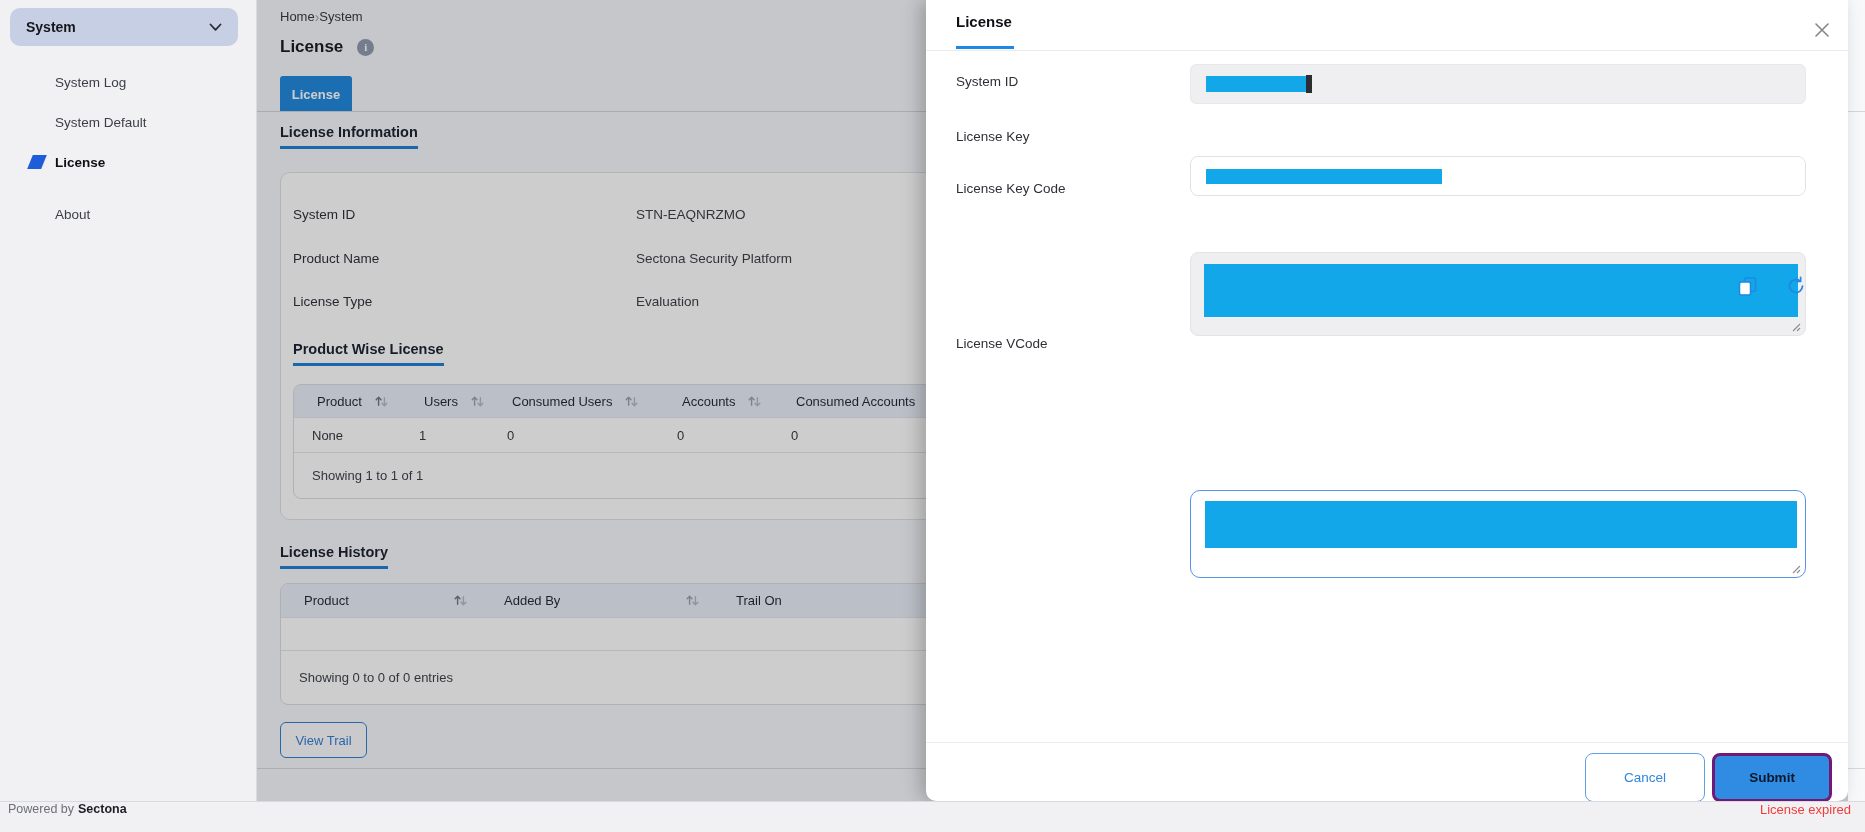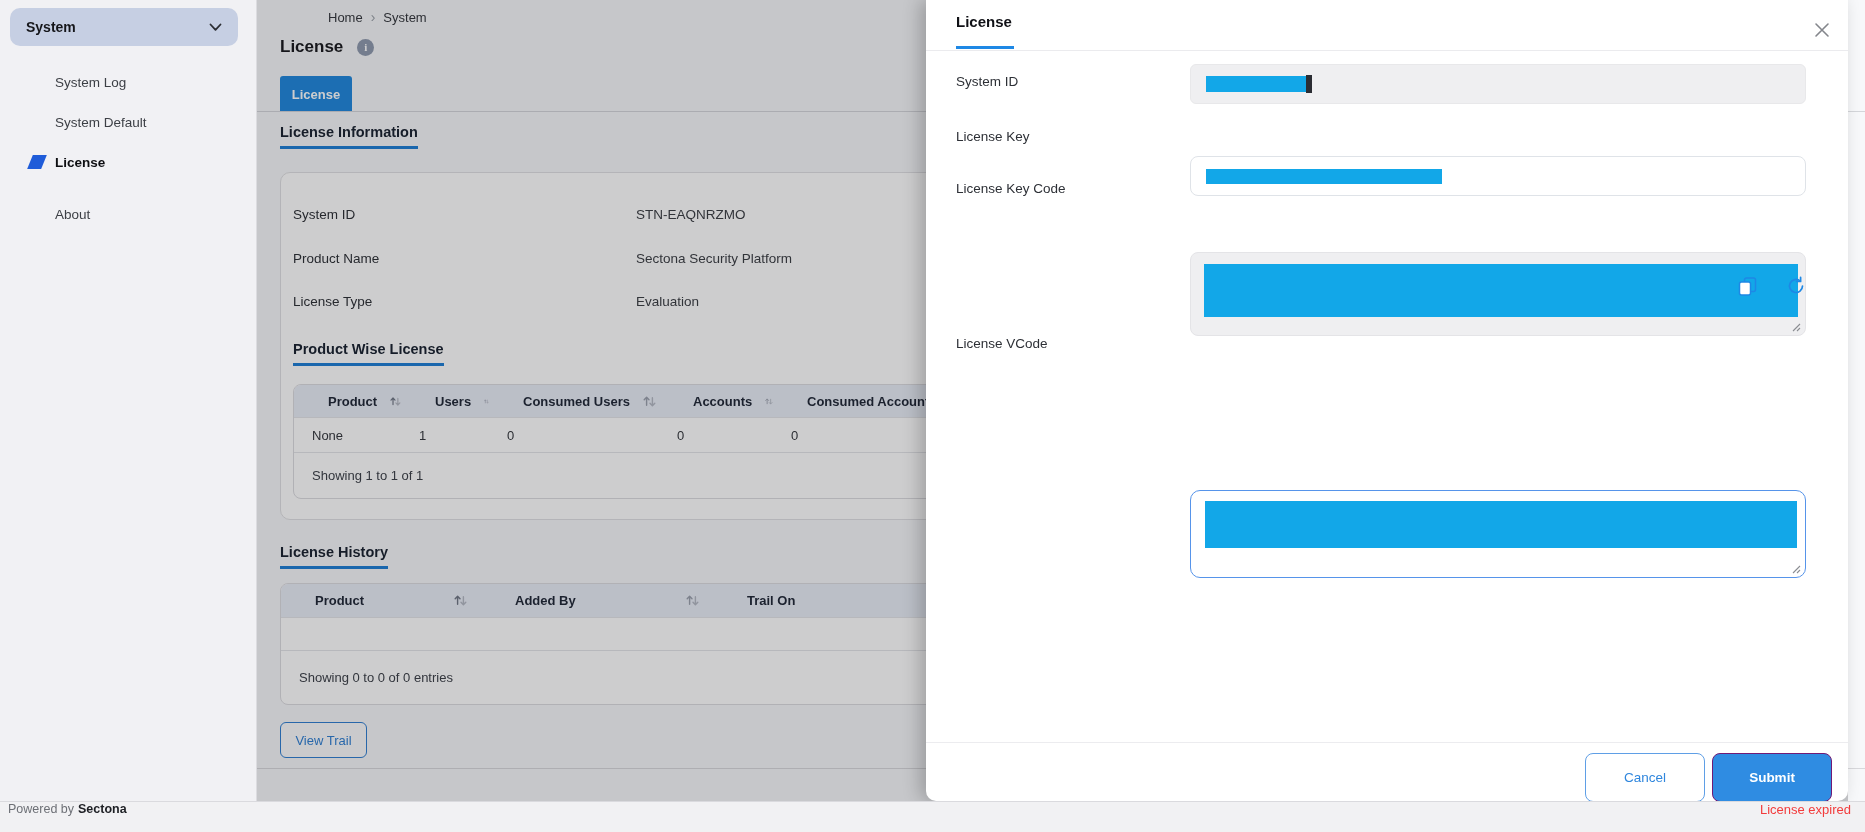--- a/index.html
+++ b/index.html
@@ -23,41 +23,41 @@
   .sidebar{position:absolute;left:0;top:0;width:257px;height:801px;background:#f1f1f4;border-right:1px solid #dcdce0;z-index:10;}
   .sys-pill{position:absolute;left:10px;top:8px;width:228px;height:38px;background:var(--sidebar-pill);border-radius:10px;display:flex;align-items:center;justify-content:space-between;padding:0 16px;cursor:pointer;}
   .sys-pill .lbl{font-weight:bold;font-size:14px;color:#15161a;}
   .side-item{position:absolute;left:0;width:257px;height:28px;display:flex;align-items:center;font-size:13.5px;color:#3c3f45;cursor:pointer;}
   .side-item .txt{margin-left:55px;}
   .side-item.active .txt{margin-left:0;font-weight:bold;color:#0e0f12;}
   .side-item.active{color:#0e0f12;}
   .plgram{width:14px;height:14px;background:var(--sidebar-icon-blue);transform:skewX(-22deg);margin-left:30px;margin-right:11px;}
   
   .main{position:absolute;left:257px;top:0;width:1608px;height:801px;background:#f7f8fa;}
-  .breadcrumb{position:absolute;left:23px;top:9px;font-size:13px;color:#33363c;display:flex;gap:8px;align-items:center;margin-left:48px;}
+  .breadcrumb{position:absolute;left:23px;top:9px;font-size:13px;color:#33363c;display:flex;}
   .breadcrumb .sep{color:#9aa0a8;font-size:14px;}
   .crumb{cursor:pointer;}
   .page-title-row{position:absolute;left:23px;top:37px;display:flex;align-items:center;gap:14px;}
   .page-title{font-size:17px;font-weight:bold;color:#17181c;}
   .info-badge{width:17px;height:17px;border-radius:50%;background:#8f9aae;color:#fff;font-size:11px;font-weight:bold;display:flex;align-items:center;justify-content:center;cursor:pointer;font-family:"Liberation Serif",serif;}
   .tab{position:absolute;left:23px;top:76px;width:72px;height:36px;background:var(--tab-blue);color:#fff;font-size:13px;font-weight:bold;display:flex;align-items:center;justify-content:center;border-radius:3px 3px 0 0;cursor:pointer;}
   .tabline{position:absolute;left:0;top:111px;width:1608px;height:1px;background:#d4d6da;}
   .section-h{font-size:14.5px;font-weight:bold;color:#17202e;display:inline-block;border-bottom:3px solid var(--heading-underline);padding-bottom:6px;}
   .h-li{position:absolute;left:23px;top:124px;}
   .card{position:absolute;left:23px;top:172px;width:1560px;height:348px;background:#fff;border:1px solid #e0e0e3;border-radius:10px;}
   .kv-label{position:absolute;left:12px;font-size:13.5px;color:#2c2f35;}
   .kv-value{position:absolute;left:355px;font-size:13.5px;color:#3a3d43;}
   .h-pwl{position:absolute;left:12px;top:168px;}
   .dtable{position:absolute;background:#fff;border:1px solid #dcdce0;border-radius:8px;overflow:hidden;}
   .t-pwl{left:12px;top:211px;width:1536px;}
   .t-hist{position:absolute;left:23px;top:583px;width:1560px;}
   .thead{display:flex;align-items:center;background:var(--table-header-bg);}
   .t-pwl .thead{height:32px;}
   .t-hist .thead{height:33px;}
-  .th{display:flex;align-items:center;gap:13px;padding-left:34px;font-size:13px;font-weight:bold;color:#1e2635;cursor:pointer;}
+  .th{display:flex;align-items:center;gap:13px;padding-left:23px;font-size:13px;font-weight:normal;color:#1e2635;cursor:pointer;}
   .trow{display:flex;align-items:center;height:35px;border-top:1px solid #e4e5e9;}
   .td{padding-left:18px;font-size:13px;color:#33363c;}
   .t-empty{height:33px;border-top:1px solid #e4e5e9;background:#fff;}
   .tfoot{border-top:1px solid #e4e5e9;display:flex;align-items:center;padding-left:18px;font-size:13px;color:#3c4048;}
   .t-pwl .tfoot{height:46px;}
   .t-hist .tfoot{height:54px;}
   .c1{width:107px;} .c2{width:88px;} .c3{width:170px;} .c4{width:114px;} .c5{flex:1;}
   .hc1{width:200px;} .hc2{width:232px;} .hc3{flex:1;}
   .btn-outline{border:1px solid #2e7ed2;color:#2e7ed2;background:transparent;border-radius:6px;font-size:13px;font-family:"Liberation Sans",sans-serif;cursor:pointer;}
   .view-trail{position:absolute;left:23px;top:722px;width:87px;height:36px;background:#fcfcfd;}
@@ -77,21 +77,21 @@
   .areabox{border-radius:8px;position:relative;}
   .areabox.disabled{background:#efeff1;border:1px solid #e4e4e7;}
   .areabox.focused{background:#fff;border:1.5px solid #5694ea;border-radius:10px;}
   .redact{position:absolute;background:var(--redaction);}
   .cursor-cap{position:absolute;background:#2b2d33;}
   .grip{position:absolute;right:4px;bottom:3px;}
   .icon-btn{position:absolute;width:24px;height:24px;cursor:pointer;display:flex;align-items:center;justify-content:center;}
   .drawer-footline{position:absolute;left:0;top:742px;width:922px;height:1px;background:#ececef;}
   .btn{height:49px;width:120px;border-radius:8px;font-size:13.5px;font-family:"Liberation Sans",sans-serif;cursor:pointer;display:flex;align-items:center;justify-content:center;}
   .btn-cancel{position:absolute;left:659px;top:753px;background:#fff;border:1px solid #5f9fe6;color:#2f86dd;}
-  .btn-submit{position:absolute;left:786px;top:753px;background:#2f8ce2;border:1px solid #701a75;color:#ffffff;font-weight:bold;}
+  .btn-submit{position:absolute;left:786px;top:753px;background:#2f8ce2;border:3px solid #701a75;color:#0f172a;font-weight:bold;}
   
   .footbar{position:absolute;left:0;top:801px;width:1865px;height:36px;background:#f1f1f3;border-top:1px solid #dadade;z-index:70;display:flex;align-items:flex-start;justify-content:space-between;padding:0 14px 0 8px;}
   .foot-left{font-size:12.5px;color:#6d7076;}
   .foot-left b{color:#1d1f24;margin-left:4px;}
   .foot-right{font-size:13px;color:var(--status-red);}
   svg{display:block;}
 </style>
 </head>
 <body>
 

